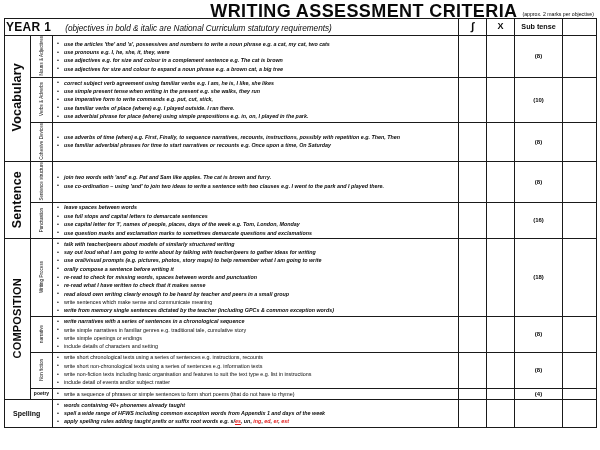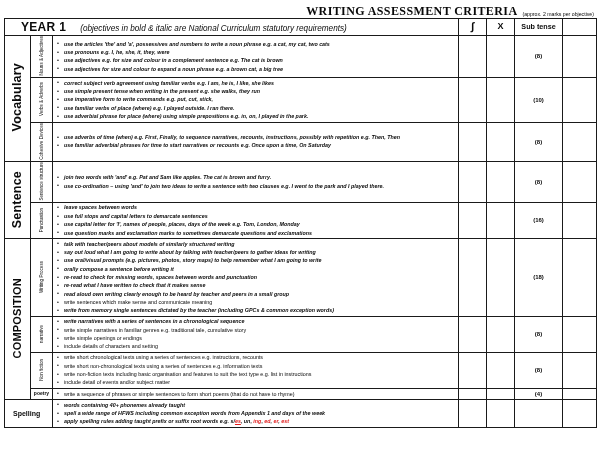--- a/index.html
+++ b/index.html
@@ -10,22 +10,22 @@
   }
   #sheet{position:relative;width:600px;height:450px;box-sizing:border-box;}
 
   
   .title-row{
     position:absolute;left:0;top:0;width:600px;height:18px;
     display:flex;align-items:flex-end;justify-content:flex-end;
     padding-right:6px;box-sizing:border-box;
   }
   .title-main{
-    font-size:12px;font-weight:700;letter-spacing:.4px;
-    white-space:nowrap;line-height:14px;font-family:Liberation Serif, serif;
+    font-size:18px;font-weight:700;letter-spacing:.4px;
+    white-space:nowrap;line-height:14px;
   }
   .title-sub{
     font-size:5.2px;margin-left:5px;margin-bottom:1.5px;white-space:nowrap;
   }
 
   
   table{
     position:absolute;left:4px;top:18px;
     border-collapse:collapse;
     table-layout:fixed;
@@ -44,21 +44,21 @@
   .c-minor{width:22px;}
   .c-obj{width:406px;}
   .c-tick{width:28px;}
   .c-cross{width:28px;}
   .c-sub{width:48px;}
   .c-end{width:34px;border-right:0.8px solid #1a1a1a;}
 
   
   .hdr td{height:16px;font-weight:700;}
   .hdr-year{
-    font-size:12px;font-weight:700;padding-left:16px;letter-spacing:.3px;margin-left:36px;
+    font-size:12px;font-weight:700;padding-left:1px;letter-spacing:.3px;margin-left:36px;
   }
   .hdr-year .desc{
     font-size:8.2px;font-style:italic;font-weight:400;padding-left:14px;letter-spacing:0;
   }
   .hdr-tick{text-align:center;font-size:11px;font-style:italic;font-weight:400;}
   .hdr-cross{text-align:center;font-size:9px;font-weight:700;}
   .hdr-sub{text-align:center;font-size:7.2px;font-weight:700;}
 
   
   .vlabel{

